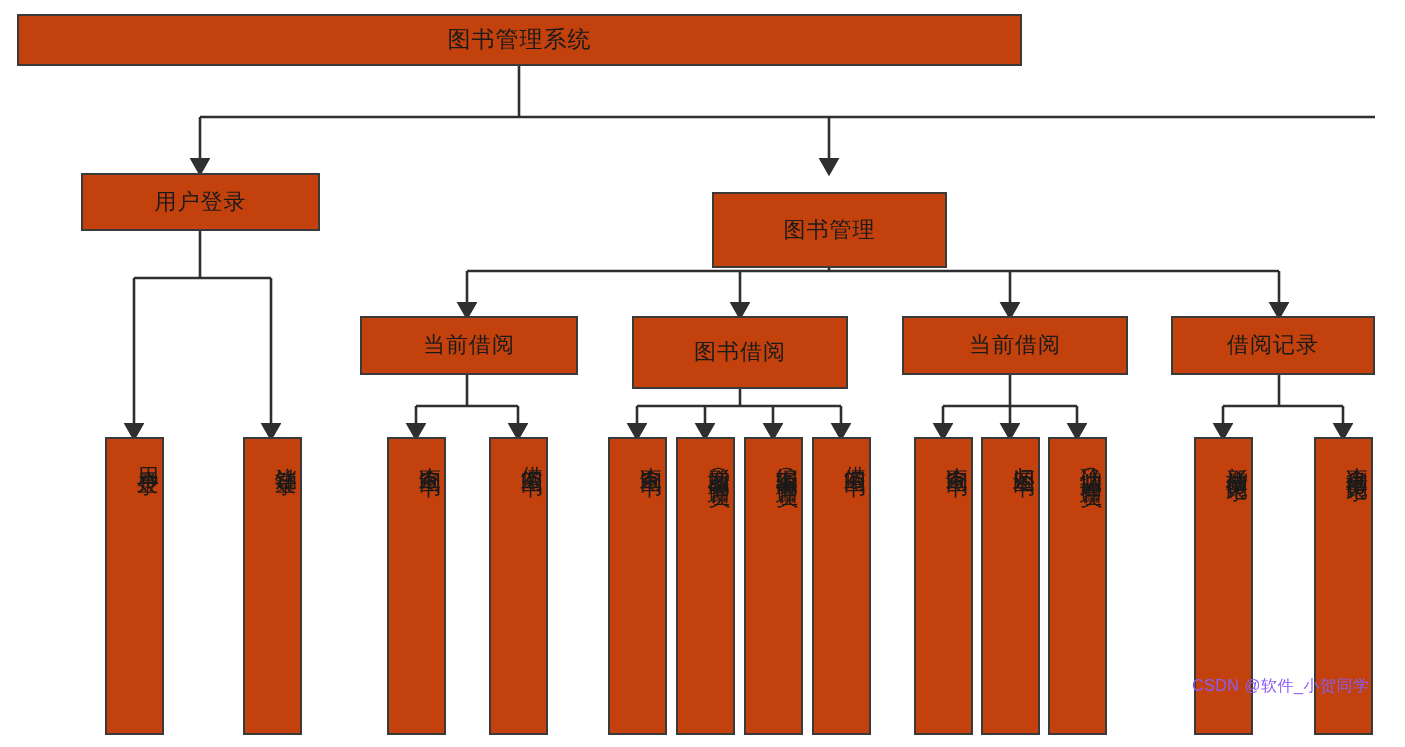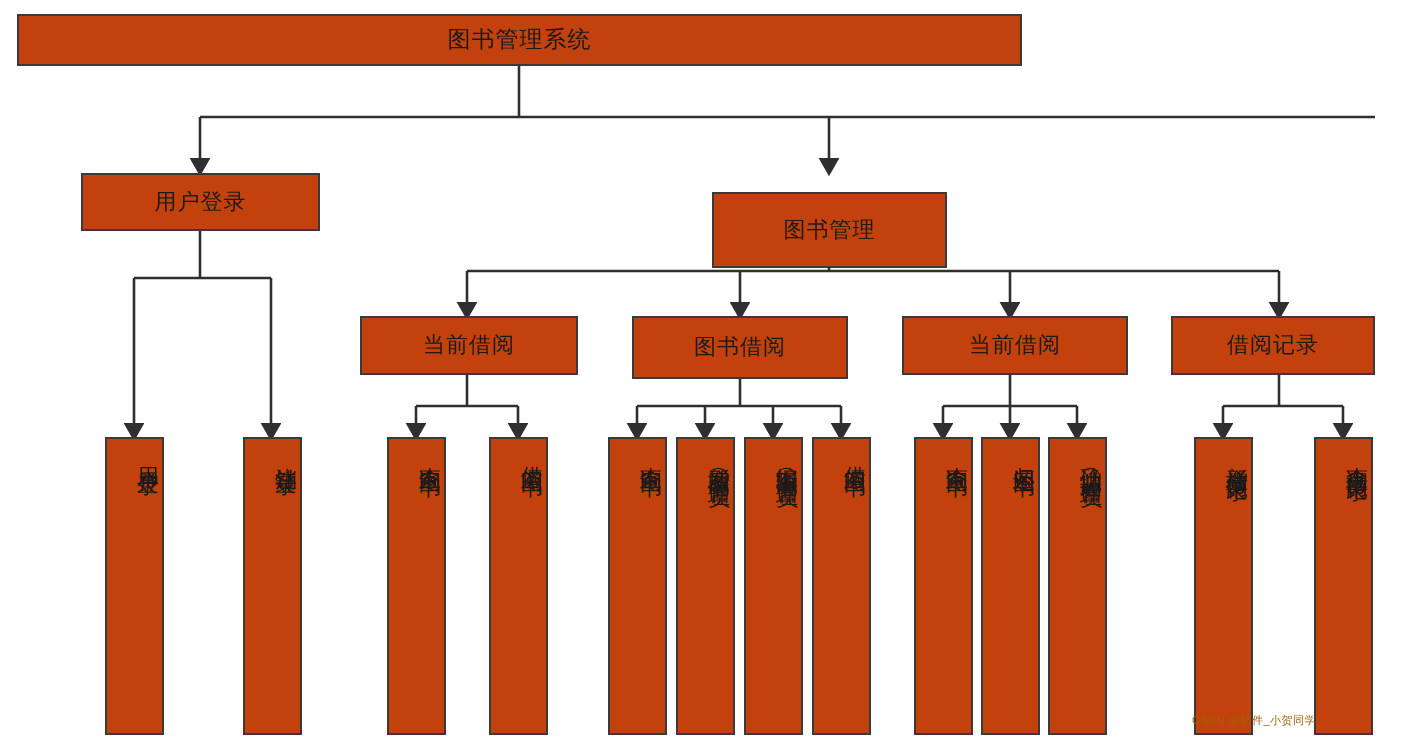--- a/index.html
+++ b/index.html
@@ -55,23 +55,23 @@
     writing-mode: vertical-rl;
     text-orientation: upright;
     display: block;
   }
   .node.root {
     font-size: 23px;
   }
   .watermark {
     position: absolute;
     left: 1192px;
-    top: 713px;
-    font-size: 11px;
-    color: #a16207;
+    top: 676px;
+    font-size: 16px;
+    color: #8b5cf6;
     white-space: nowrap;
     letter-spacing: 0.5px;
   }
 </style>
 </head>
 <body>
 
 <div id="canvas">
 
   <svg id="wires" viewBox="0 0 1405 747" width="1405" height="747" xmlns="http://www.w3.org/2000/svg">
@@ -125,21 +125,21 @@
       <path d="M1343,406 L1343,427" marker-end="url(#arrow)"></path>
     </g>
   </svg>
 
   <div class="node horiz root" style="left:17px; top:14px; width:1005px; height:52px;">图书管理系统</div>
 
   <div class="node horiz" style="left:81px; top:173px; width:239px; height:58px;">用户登录</div>
   <div class="node horiz" style="left:712px; top:172px; width:235px; height:76px;margin-top:20px;">图书管理</div>
 
   <div class="node horiz" style="left:360px; top:316px; width:218px; height:59px;">当前借阅</div>
-  <div class="node horiz" style="left:632px; top:316px; width:216px; height:63px;">图书借阅</div>
+  <div class="node horiz" style="left:632px; top:316px; width:216px; height:73px;">图书借阅</div>
   <div class="node horiz" style="left:902px; top:316px; width:226px; height:59px;">当前借阅</div>
   <div class="node horiz" style="left:1171px; top:316px; width:204px; height:59px;">借阅记录</div>
 
   <div class="node vert" style="left:105px; top:437px; width:59px; height:298px;">
     <span class="vlabel">用户登录</span>
   </div>
   <div class="node vert" style="left:243px; top:437px; width:59px; height:298px;">
     <span class="vlabel">注销登录</span>
   </div>
 

